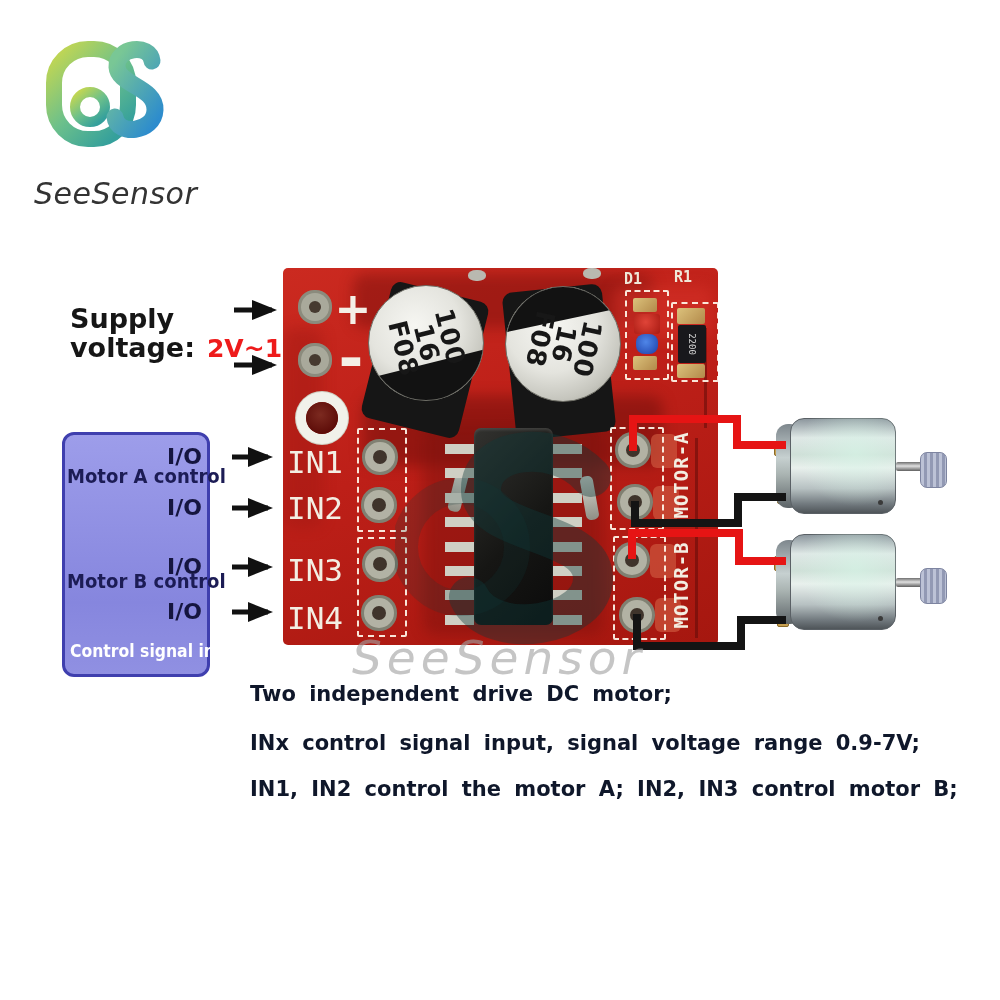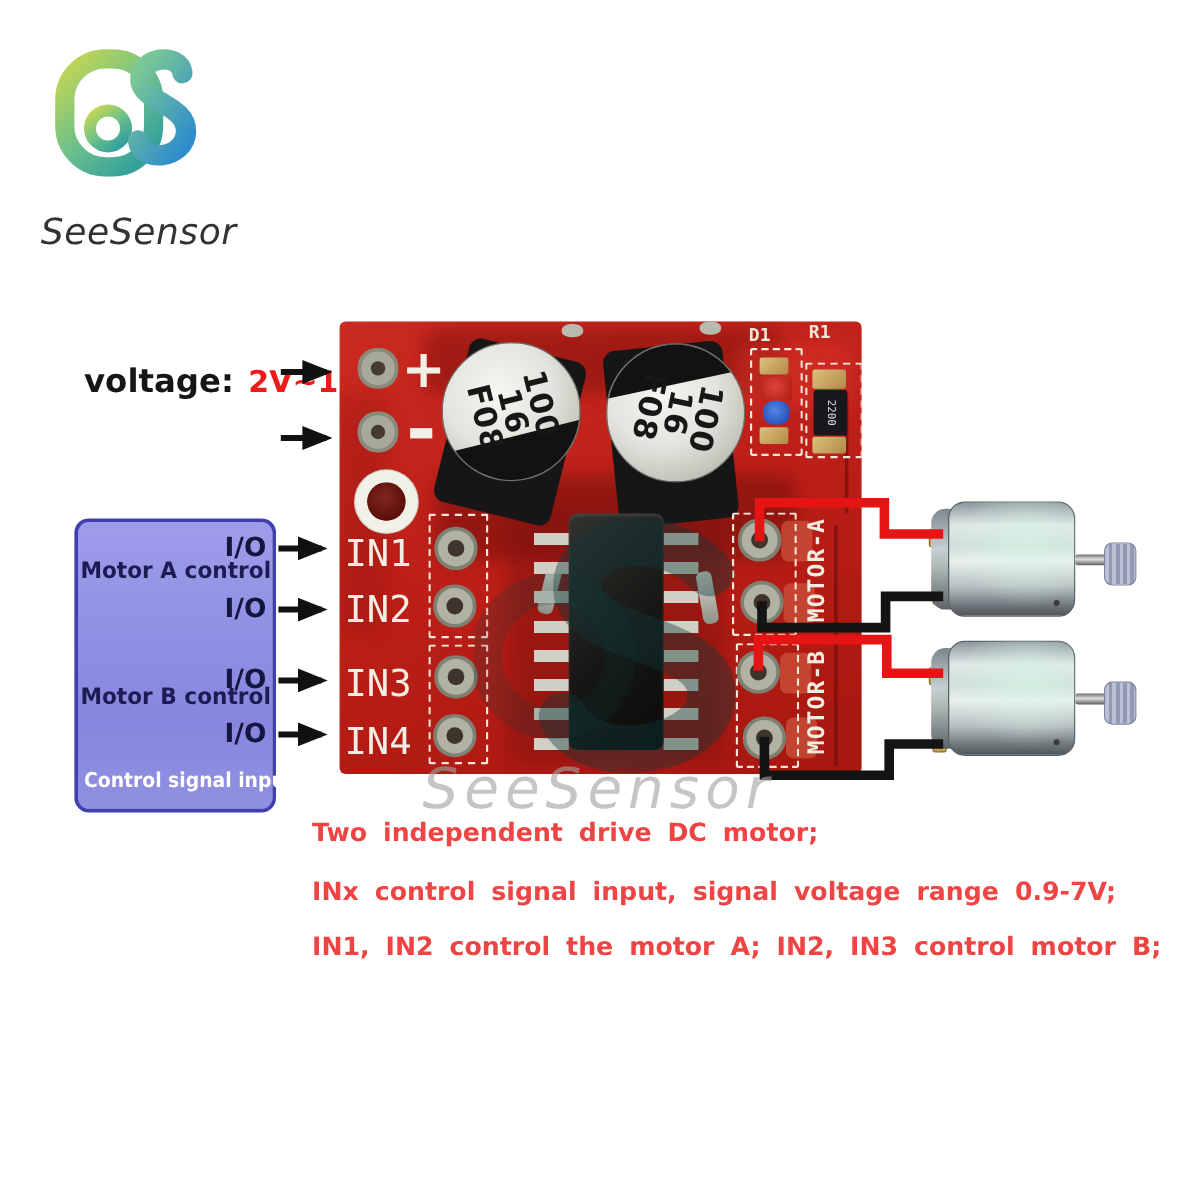--- a/index.html
+++ b/index.html
@@ -15,21 +15,21 @@
   .logo-wrap{left:40px;top:36px;width:160px;}
   .logo-glyph{position:absolute;left:0;top:0;width:150px;height:112px;}
   .logo-text{position:absolute;left:-6px;top:140px;font-style:italic;font-size:30px;
              color:#333;letter-spacing:.5px;}
 
   
   .supply{left:70px;top:304px;font-size:27px;font-weight:bold;color:#161616;line-height:29px;}
   .supply-range{color:#ee1b1b;font-size:25px;margin-left:12px;}
 
   
-  .control-box{left:62px;top:432px;width:168px;height:245px;box-sizing:border-box;
+  .control-box{left:62px;top:432px;width:148px;height:245px;box-sizing:border-box;
                background:linear-gradient(180deg,#9d9dea 0%,#8686de 70%,#9090e2 100%);
                border:3px solid #3f3fae;border-radius:12px;z-index:1;}
   .io{position:absolute;right:5px;font-weight:bold;font-size:22px;color:#15153f;}
   .box-motor-label{position:absolute;left:2px;font-weight:bold;font-size:19px;color:#1c1c55;
                    transform:scaleX(.95);transform-origin:left center;white-space:nowrap;}
   .box-caption{position:absolute;left:5px;top:206px;font-weight:bold;font-size:17px;color:#fff;
                transform:scaleX(.92);transform-origin:left center;white-space:nowrap;}
 
   
   .pcb{left:283px;top:268px;width:435px;height:377px;border-radius:5px;overflow:hidden;z-index:1;
@@ -92,21 +92,21 @@
 
   
   .overlay{position:absolute;left:0;top:0;width:1000px;height:1000px;z-index:6;pointer-events:none;}
 
   
   .swirl{position:absolute;left:395px;top:425px;width:250px;height:240px;z-index:5;pointer-events:none;}
   .wm-text{position:absolute;left:352px;top:630px;z-index:7;font-style:italic;font-size:47px;
            color:#a2a2a2;opacity:.62;letter-spacing:5px;white-space:nowrap;}
 
   
-  .feature{position:absolute;left:260px;font-weight:bold;font-size:21px;color:#ef4444;
+  .feature{position:absolute;left:250px;font-weight:bold;font-size:21px;color:#0f172a;
            word-spacing:6px;white-space:nowrap;z-index:4;}
 </style>
 </head>
 <body>
 
 <div class="abs logo-wrap">
   <svg class="logo-glyph" viewBox="0 0 150 110">
     <defs>
       <linearGradient id="lg1" x1="0" y1="0" x2="0.8" y2="1">
         <stop offset="0" stop-color="#c9d84e"></stop>
@@ -119,20 +119,21 @@
       </linearGradient>
     </defs>
     <rect x="14" y="12" width="74" height="90" rx="34" fill="none" stroke="url(#lg1)" stroke-width="16"></rect>
     <circle cx="50" cy="70" r="15" fill="none" stroke="url(#lg1)" stroke-width="10"></circle>
     <path d="M112,24 C110,6 76,10 77,30 C78,48 116,50 115,73 C114,96 77,99 75,80" fill="none" stroke="url(#lg2)" stroke-width="17" stroke-linecap="round"></path>
   </svg>
   <div class="logo-text">SeeSensor</div>
 </div>
 
 <div class="abs supply">
+  <div>Supply</div>
   <div>
     <span>voltage:</span><span class="supply-range">2V~10V</span>
   </div>
 </div>
 
 <div class="abs control-box">
   <div class="io" style="top:9px;">I/O</div>
   <div class="box-motor-label" style="top:30px;">Motor A control</div>
   <div class="io" style="top:60px;">I/O</div>
   <div class="io" style="top:119px;">I/O</div>

